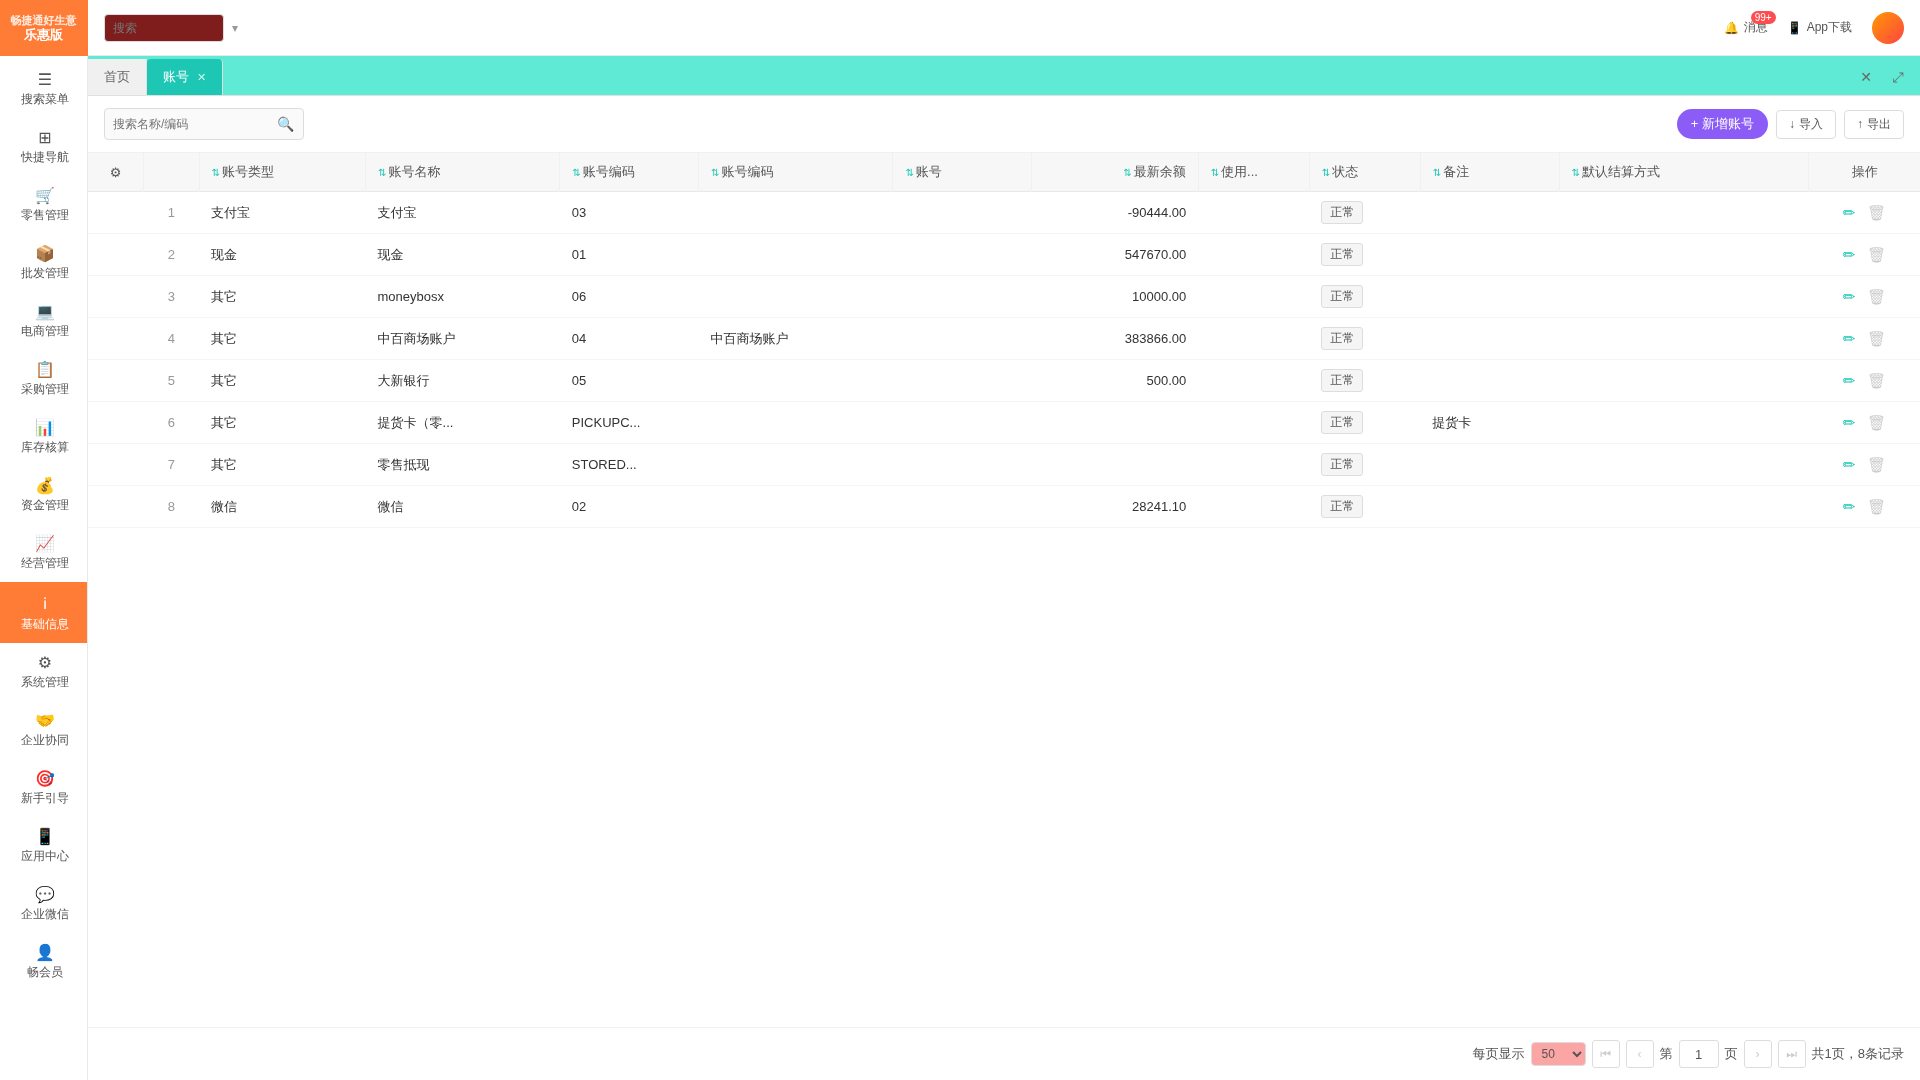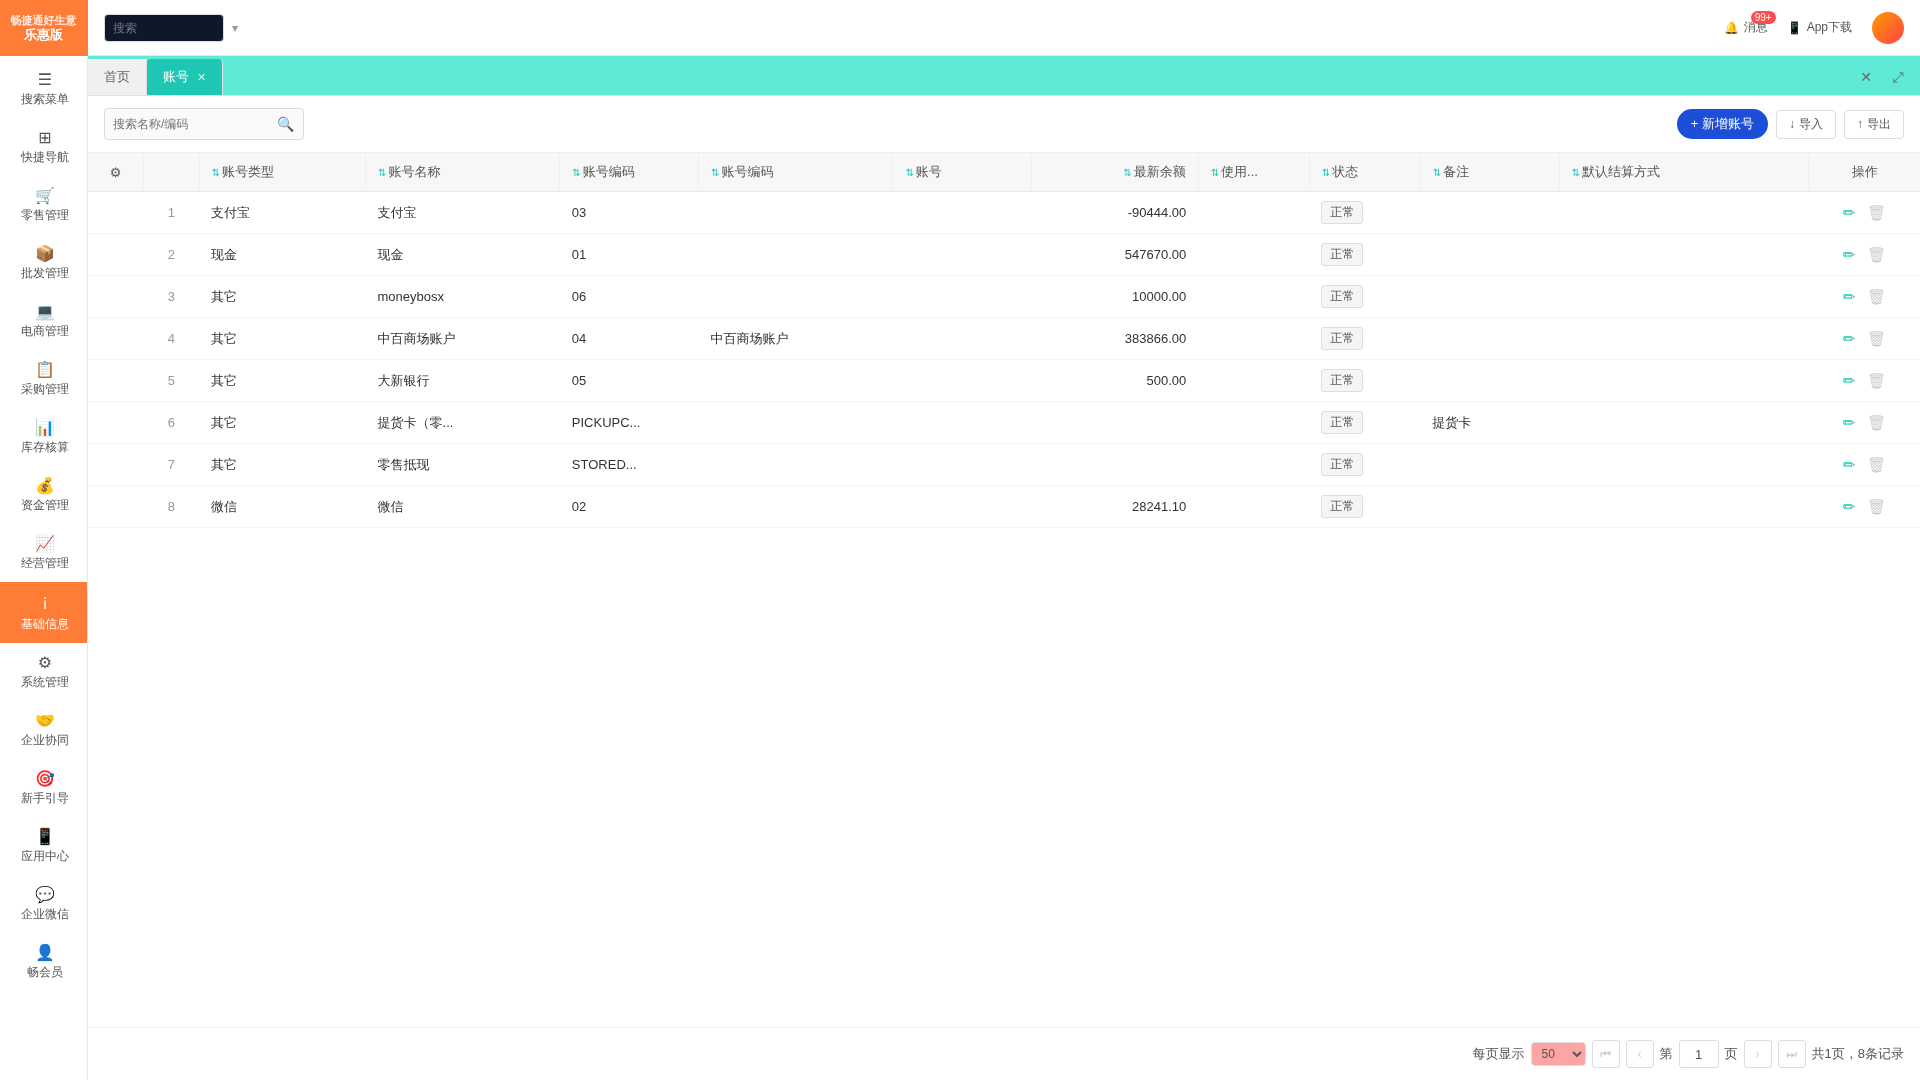--- a/index.html
+++ b/index.html
@@ -70,21 +70,21 @@
       gap: 8px;
     }
     .search-box-top {
       width: 120px;
       height: 28px;
       border: 1px solid #ddd;
       border-radius: 4px;
       padding: 0 8px;
       font-size: 12px;
       color: #999;
-      background: #0f172a;
+      background: #7f1d1d;
     }
     .dropdown-btn {
       color: #999;
       cursor: pointer;
       font-size: 12px;
     }
     .top-header-right {
       display: flex;
       align-items: center;
       gap: 20px;
@@ -221,21 +221,21 @@
       flex: 1;
       color: #0f766e;
     }
     .search-icon { color: #aaa; font-size: 14px; cursor: pointer; }
     .toolbar-right {
       display: flex;
       align-items: center;
       gap: 8px;
     }
     .btn-primary {
-      background: #1d4ed8;
+      background: #8b5cf6;
       color: #fff;
       border: none;
       border-radius: 15px;
       padding: 6px 14px;
       font-size: 13px;
       cursor: pointer;
       white-space: nowrap;
     }
     .btn-default {
       background: #fff;

